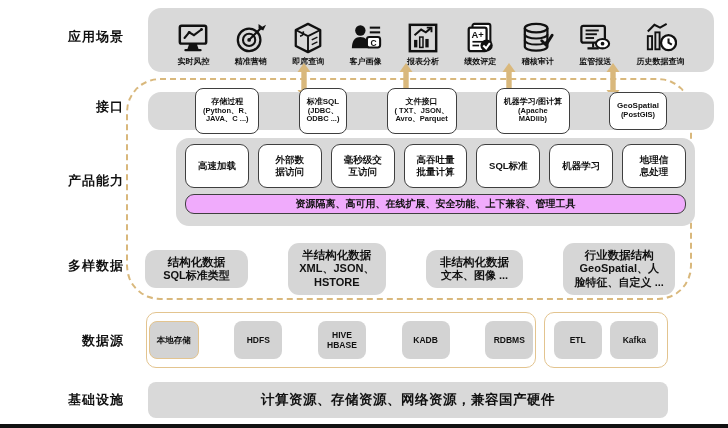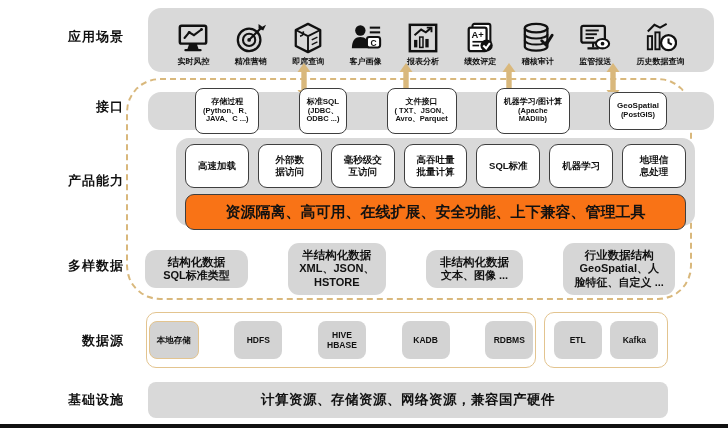--- a/index.html
+++ b/index.html
@@ -35,23 +35,23 @@
     padding:9px 7px; text-align:center; line-height:1.1; }
   .if-title { font-size:8px; font-weight:bold; display:block; }
   .if-sub { font-size:7.5px; font-weight:bold; white-space:pre-line; display:block; }
 
   
   .cap-band { left:148px; top:138px; width:519px; height:88px; padding:6px 9px;margin-left:28px; }
   .cap-row { display:flex; gap:9px; height:44px; }
   .cap-box { flex:1; background:#fff; border:1.3px solid #3f3f3f; border-radius:9px;
     display:flex; align-items:center; justify-content:center; text-align:center;
     font-size:9.5px; font-weight:bold; line-height:1.25; white-space:pre-line; }
-  .cap-wide { margin-top:6px; height:36px; background:#f97316; border:1.3px solid #3f3f3f;
+  .cap-wide { margin-top:6px; height:20px; background:#f0abfc; border:1.3px solid #3f3f3f;
     border-radius:9px; display:flex; align-items:center; justify-content:center;
-    font-size:15px; font-weight:bold; }
+    font-size:10px; font-weight:bold; }
 
   
   .variety-row { position:absolute; left:145px; top:240px; width:530px; height:58px;
     display:flex; gap:40px; align-items:center; }
   .variety-box { background:#d6d6d6; border-radius:11px; text-align:center;
     padding:5px 4px; line-height:1.25; }
   .variety-title { font-size:11.5px; font-weight:bold; display:block; }
   .variety-sub { font-size:11px; font-weight:bold; white-space:pre-line; display:block; }
 
   

